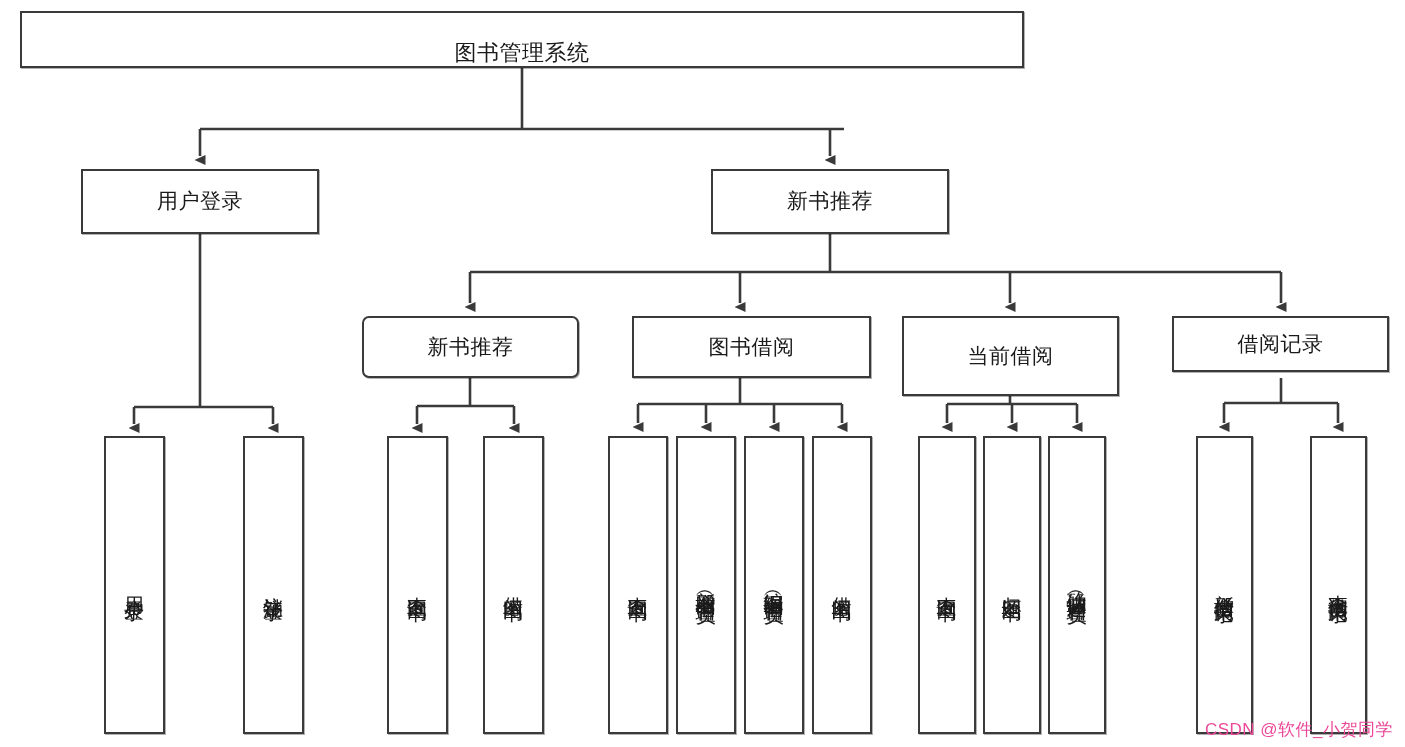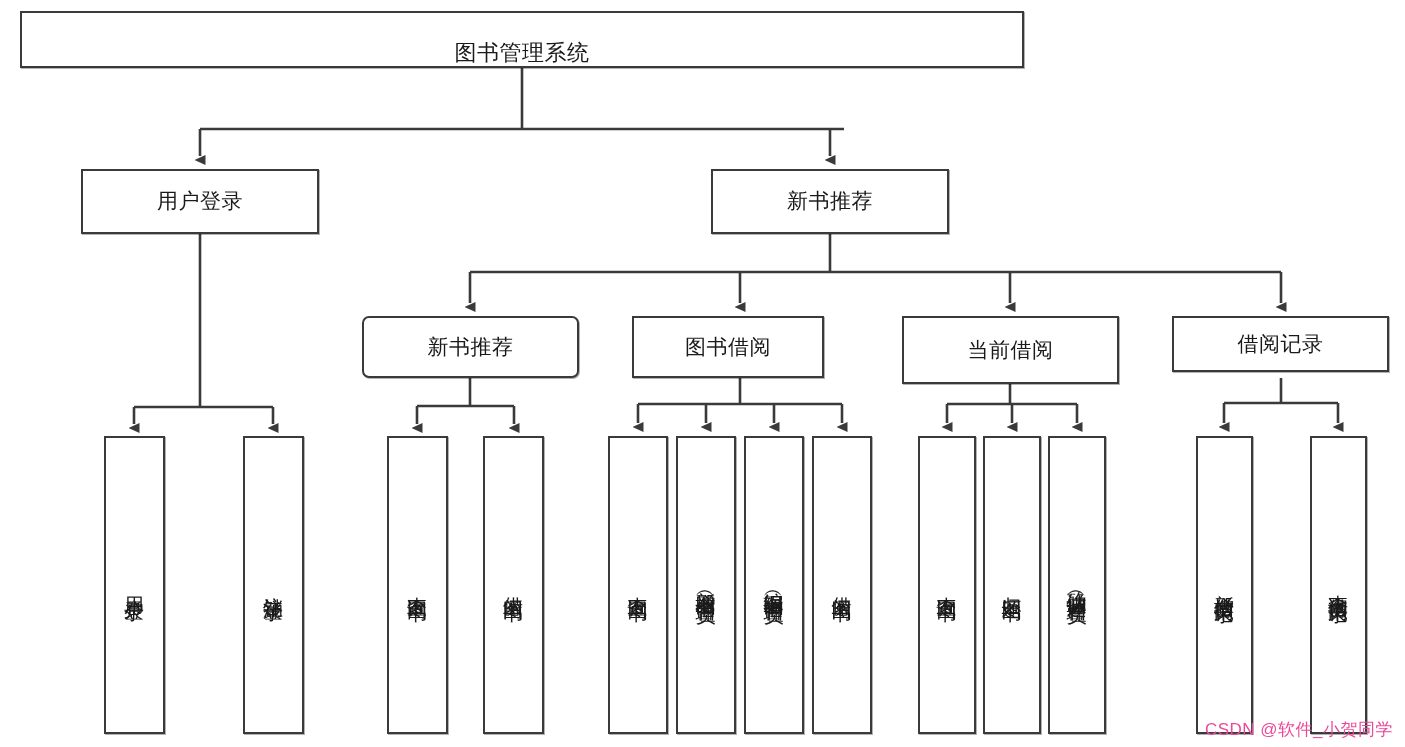--- a/index.html
+++ b/index.html
@@ -140,24 +140,24 @@
   <div class="node" style="left:81px; top:169px; width:238px; height:65px;">
     <span class="node-label">用户登录</span>
   </div>
   <div class="node" style="left:711px; top:169px; width:238px; height:65px;">
     <span class="node-label">新书推荐</span>
   </div>
 
   <div class="node" style="left:362px; top:316px; width:217px; height:62px;border-radius:7px;">
     <span class="node-label">新书推荐</span>
   </div>
-  <div class="node" style="left:632px; top:316px; width:192px; height:62px;">
+  <div class="node" style="left:632px; top:316px; width:239px; height:62px;">
     <span class="node-label">图书借阅</span>
   </div>
-  <div class="node" style="left:902px; top:316px; width:217px; height:68px;">
+  <div class="node" style="left:902px; top:316px; width:217px; height:80px;">
     <span class="node-label">当前借阅</span>
   </div>
   <div class="node" style="left:1172px; top:316px; width:217px; height:56px;">
     <span class="node-label">借阅记录</span>
   </div>
 
   <div class="node vertical" style="left:104px; top:436px; width:61px; height:298px;">
     <span class="node-label">用户登录</span>
   </div>
   <div class="node vertical" style="left:243px; top:436px; width:61px; height:298px;">

